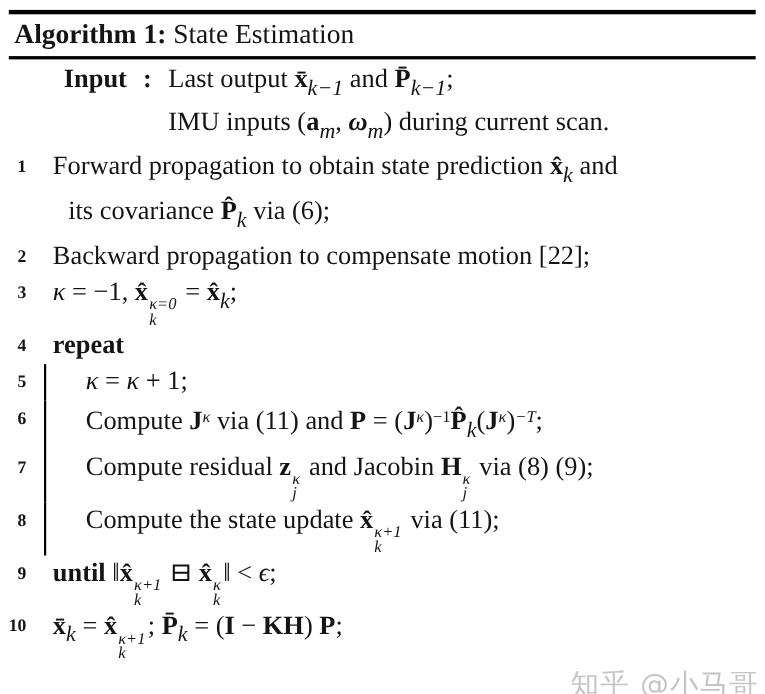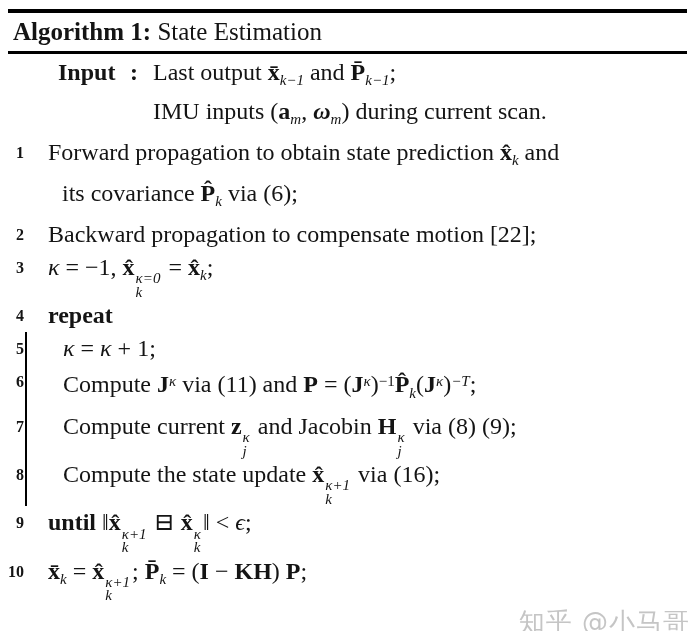--- a/index.html
+++ b/index.html
@@ -14,26 +14,26 @@
   .hdr .hl{font-weight:bold;}
   .input-block{padding-top:3px;margin-left:28px;}
   .irow{display:flex;line-height:31px;font-size:24px;padding-left:30px;}
   .ilab{width:72px;font-weight:bold;flex:none;}
   .icol{width:23px;font-weight:bold;flex:none;}
   .itext{flex:1;white-space:nowrap;}
   .row{display:flex;line-height:33px;font-size:24px;}
   .num{width:24px;text-align:right;font-weight:bold;font-size:16px;line-height:33px;flex:none;}
   .text{margin-left:24px;flex:1;white-space:nowrap;}
   .cont .text{padding-left:14px;}
-  .barred .text{margin-left:1px;border-left:2px solid #000;padding-left:36px;}
+  .barred .text{margin-left:16px;border-left:2px solid #000;padding-left:36px;}
   
   .b{font-weight:bold;}
   .i{font-style:italic;}
   .bi{font-weight:bold;font-style:italic;}
-  .sub{font-size:15px;vertical-align:-0.35em;}
+  .sub{font-size:20px;vertical-align:-0.35em;}
   .sup{font-size:15px;vertical-align:0.42em;}
   .ss{display:inline-flex;flex-direction:column;align-items:flex-start;
       font-size:15px;line-height:13.5px;vertical-align:-0.55em;font-style:italic;padding:0 2px 0 1px;text-align:center;}
   .watermark{position:absolute;right:5px;top:605px;font-size:26px;letter-spacing:1px;
       font-family:"DejaVu Sans","Liberation Sans",sans-serif;}
 </style>
 </head>
 <body>
 
 <div class="page">
@@ -91,34 +91,34 @@
     <div class="row barred">
       <span class="num">5</span>
       <span class="text"><span class="i">κ</span><span> = </span><span class="i">κ</span><span> + 1;</span></span>
     </div>
     <div class="row barred">
       <span class="num">6</span>
       <span class="text"><span>Compute </span><span class="b">J</span><span class="sup i">κ</span><span> via (11) and </span><span class="b">P</span><span> = (</span><span class="b">J</span><span class="sup i">κ</span><span>)</span><span class="sup">−1</span><span class="b">P̂</span><span class="sub i">k</span><span>(</span><span class="b">J</span><span class="sup i">κ</span><span>)</span><span class="sup i">−T</span><span>;</span></span>
     </div>
     <div class="row barred">
       <span class="num">7</span>
-      <span class="text"><span>Compute current </span><span class="b">z</span><span class="ss">
+      <span class="text"><span>Compute residual </span><span class="b">z</span><span class="ss">
             <span>κ</span>
             <span>j</span>
           </span><span> and Jacobin </span><span class="b">H</span><span class="ss">
             <span>κ</span>
             <span>j</span>
           </span><span> via (8) (9);</span></span>
     </div>
     <div class="row barred">
       <span class="num">8</span>
       <span class="text"><span>Compute the state update </span><span class="b">x̂</span><span class="ss">
             <span>κ+1</span>
             <span>k</span>
-          </span><span> via (16);</span></span>
+          </span><span> via (11);</span></span>
     </div>
     <div class="row">
       <span class="num">9</span>
       <span class="text"><span class="b">until </span><span>‖</span><span class="b">x̂</span><span class="ss">
             <span>κ+1</span>
             <span>k</span>
           </span><span> ⊟ </span><span class="b">x̂</span><span class="ss">
             <span>κ</span>
             <span>k</span>
           </span><span>‖ &lt; </span><span class="i">ϵ</span><span>;</span></span>

